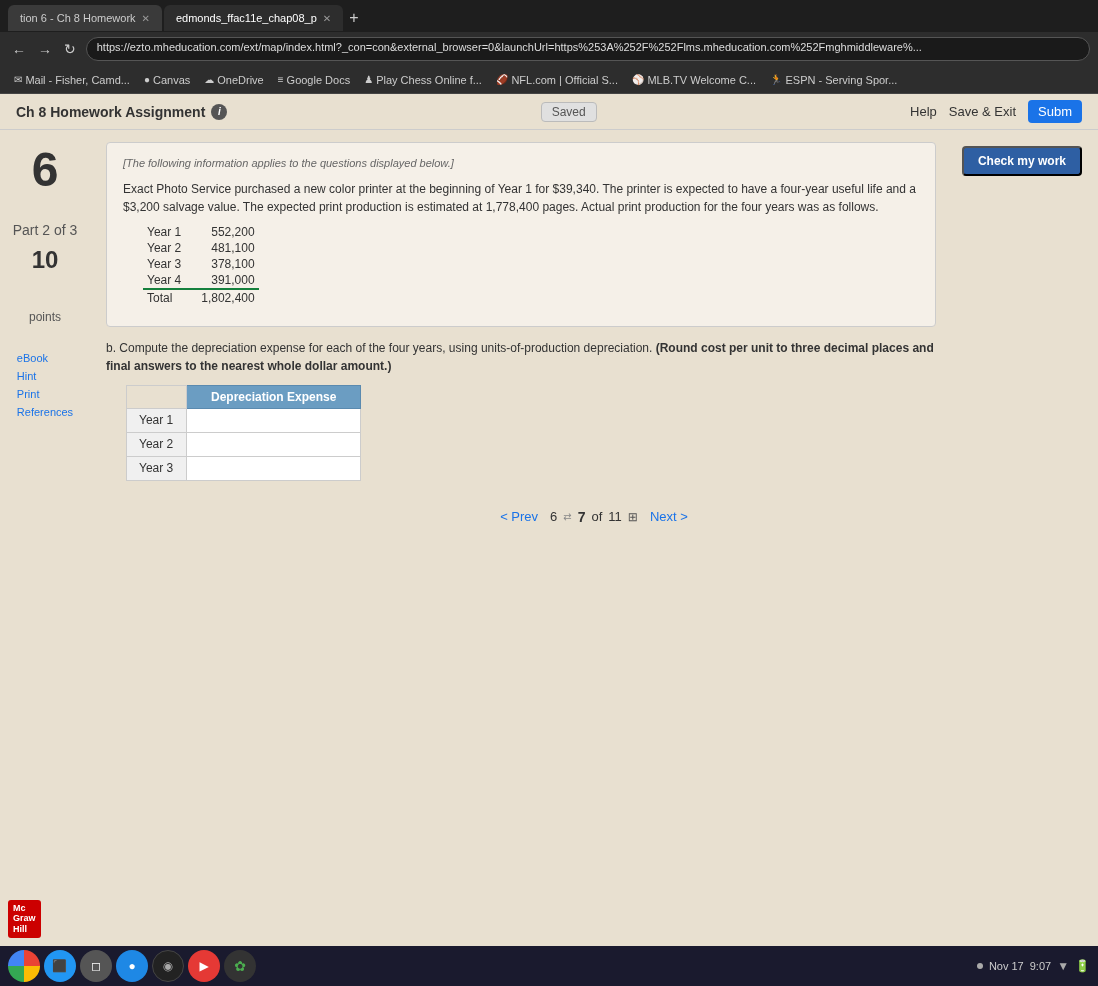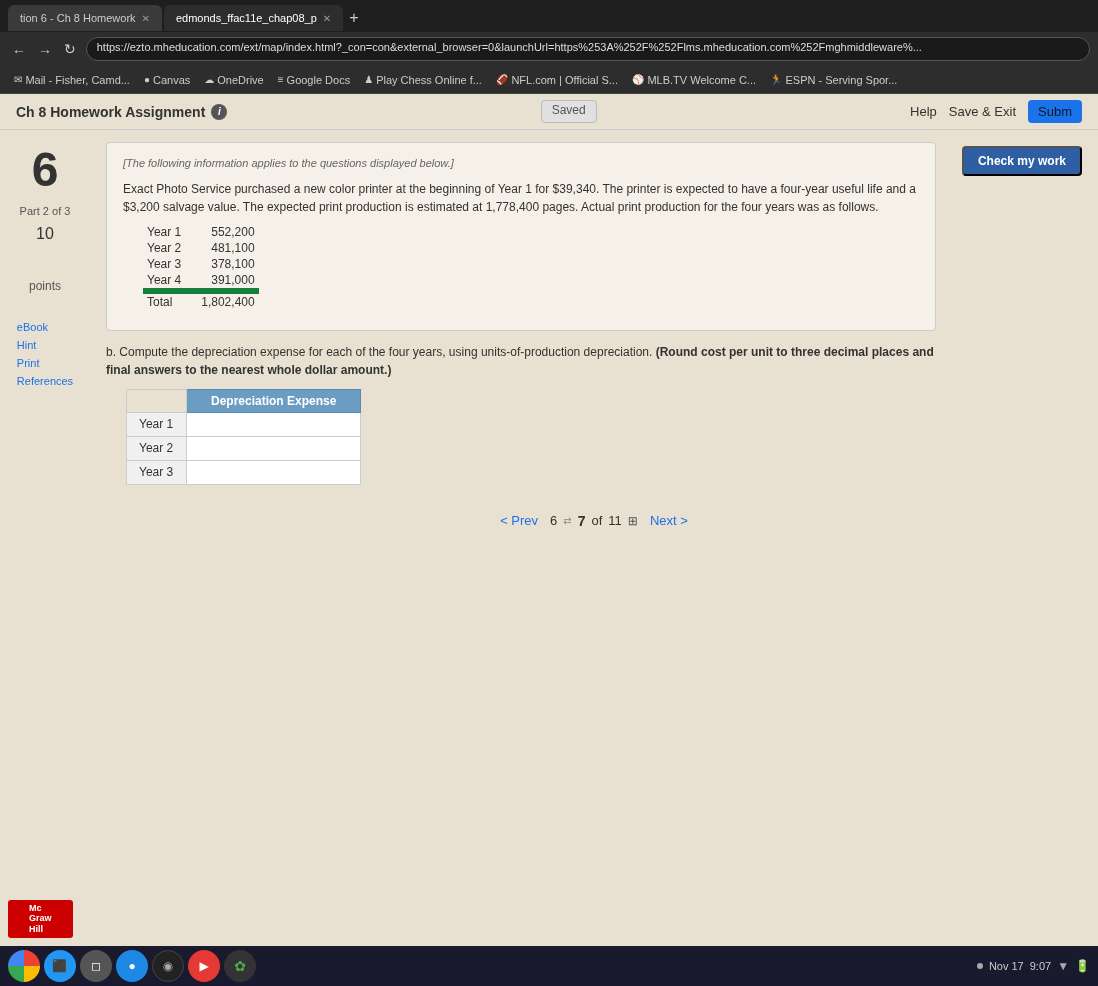--- a/index.html
+++ b/index.html
@@ -127,20 +127,21 @@
       background: #e8e0d0;
       width: 100%;
       height: calc(986px - 94px - 40px);
       overflow: hidden;
       position: relative;
     }
 
     
     .top-bar {
       display: flex;
+      align-items: center;
       justify-content: space-between;
       padding: 6px 16px;
       background: #e8e0d0;
       border-bottom: 1px solid #ccc;
     }
 
     .assignment-title {
       display: flex;
       align-items: center;
       gap: 6px;
@@ -179,21 +180,21 @@
       font-size: 13px;
       color: #333;
     }
 
     .top-right-buttons span {
       cursor: pointer;
     }
 
     .submit-btn {
       background: #1a73e8;
-      color: #0f172a;
+      color: #ffffff;
       padding: 4px 10px;
       border-radius: 4px;
       font-size: 13px;
       cursor: pointer;
     }
 
     
     .main-layout {
       display: flex;
       height: calc(100% - 44px);
@@ -210,36 +211,36 @@
     }
 
     .question-number {
       font-size: 48px;
       font-weight: bold;
       color: #333;
       line-height: 1;
     }
 
     .part-label {
-      font-size: 11px;
+      font-size: 14px;
       color: #555;
       text-align: left;
-      margin-top: 3px;
+      margin-top: 20px;
     }
 
     .points-label {
       font-size: 12px;
       color: #555;
       text-align: center;
       margin-top: 28px;
     }
 
     .points-value {
-      font-size: 16px;
-      font-weight: normal;
+      font-size: 24px;
+      font-weight: bold;
       color: #333;
       text-align: center;
     }
 
     .sidebar-links {
       display: flex;
       flex-direction: column;
       gap: 6px;
       margin-top: 20px;
     }
@@ -292,21 +293,21 @@
       font-size: 12px;
       color: #333;
     }
 
     .data-table td:last-child {
       text-align: right;
       padding-right: 4px;
     }
 
     .data-table tr.total-row td {
-      border-top: 6px solid #15803d;
+      border-top: 2px solid #15803d;
     }
 
     .sold-text {
       font-size: 12px;
       color: #333;
       margin-top: 8px;
     }
 
     .cursor-arrow {
       display: inline-block;
@@ -414,21 +415,21 @@
     }
 
     
     .mcgraw-logo {
       position: absolute;
       bottom: 8px;
       left: 8px;
       background: #cc0000;
       color: white;
       font-size: 9px;
-      padding: 3px 21px;
+      padding: 3px 5px;
       border-radius: 3px;
       font-weight: bold;
       line-height: 1.2;
     }
 
     
     .taskbar {
       position: absolute;
       bottom: 0;
       left: 0;

